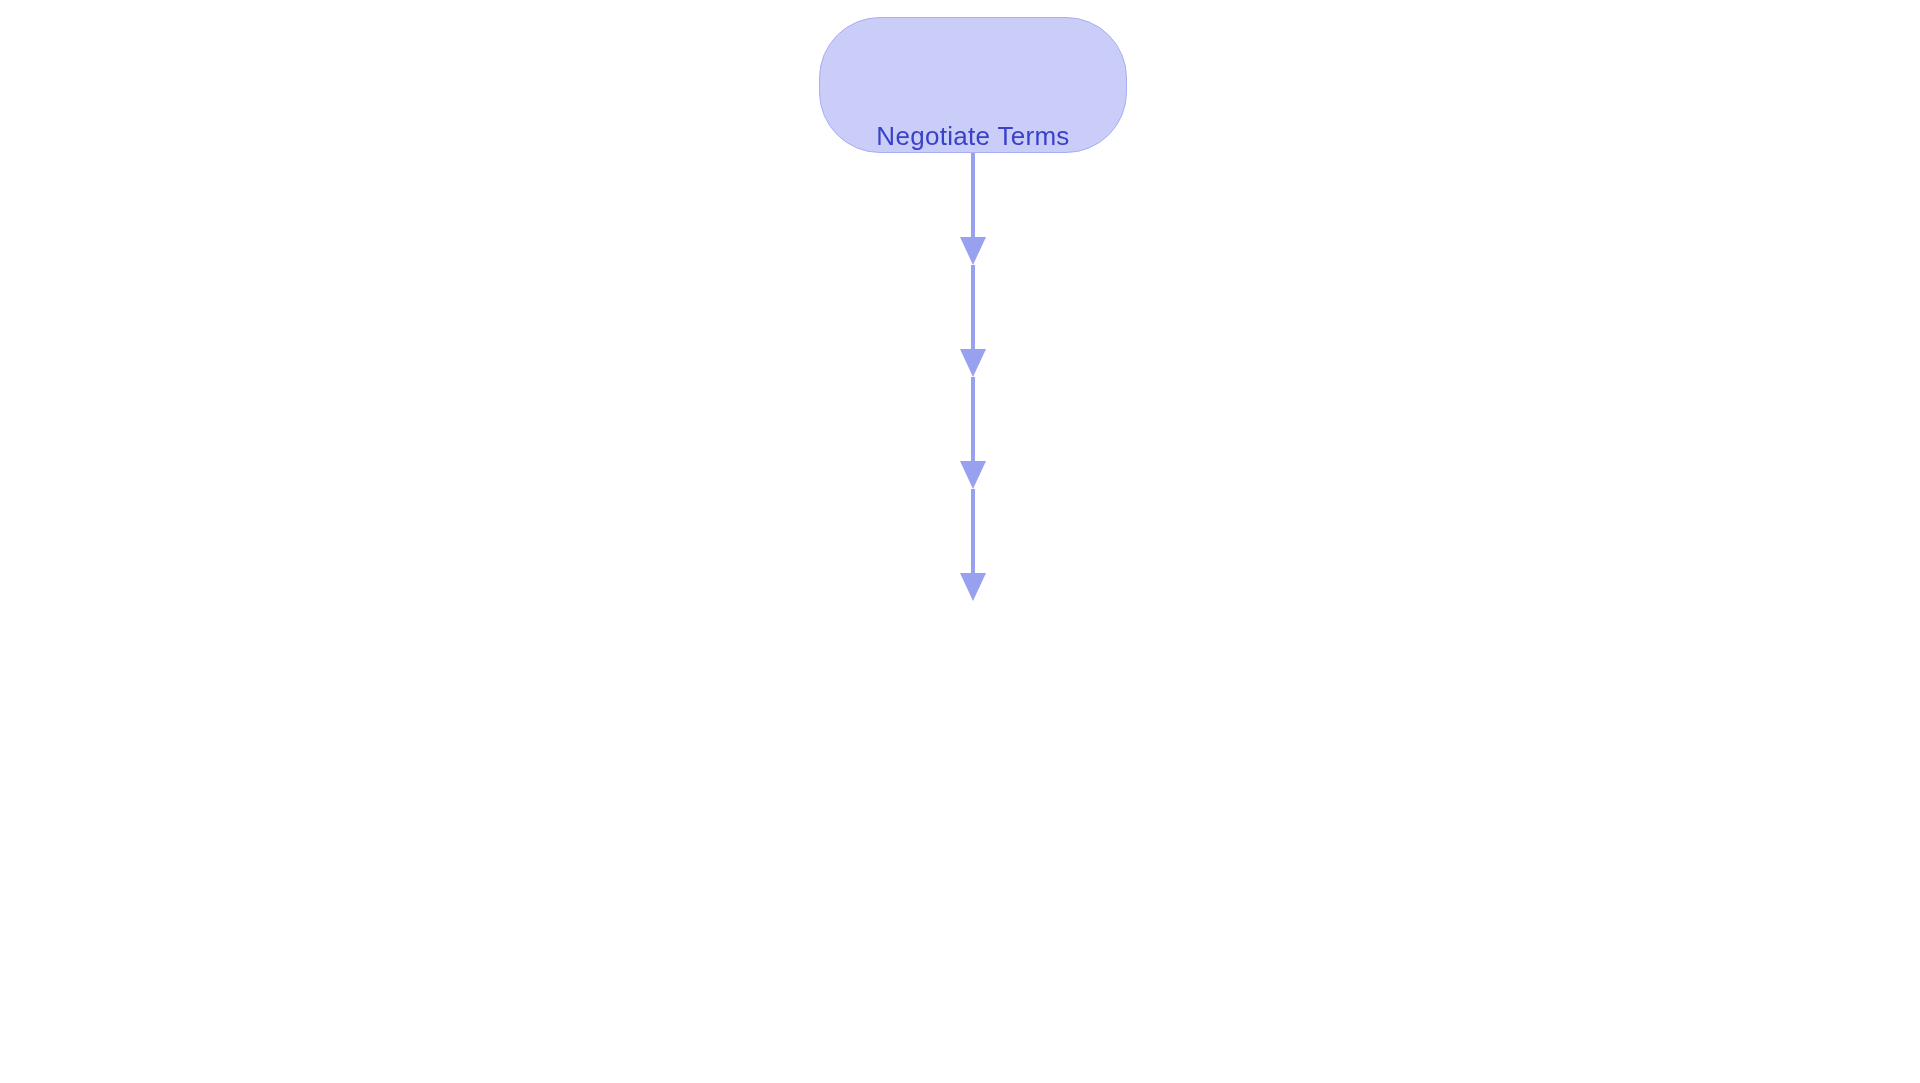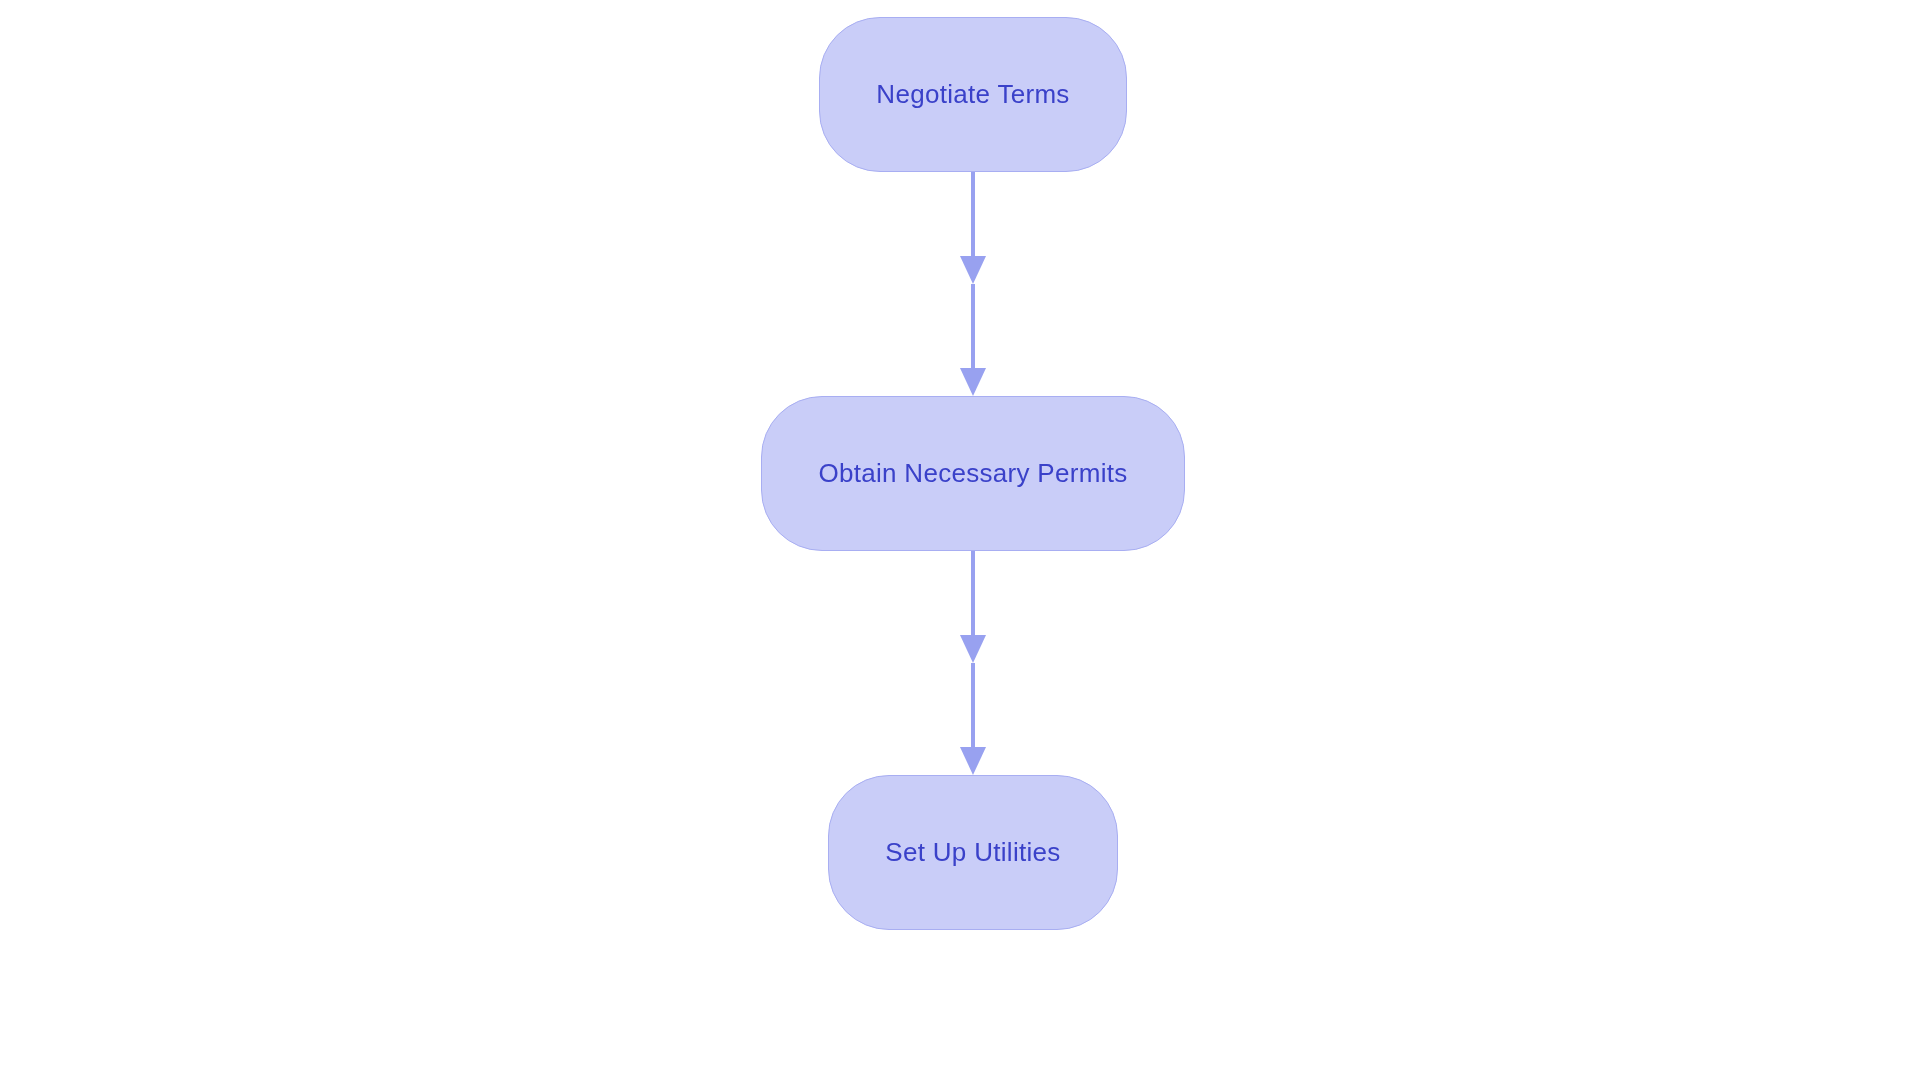--- a/index.html
+++ b/index.html
@@ -18,27 +18,27 @@
     justify-content: center;
   }
   .flow-column {
     display: flex;
     flex-direction: column;
     align-items: center;
     padding-top: 17px;
     transform: translateX(13px);
   }
   .flow-node {
-    height: 155px;
+    height: 136px;
     border-radius: 61px;
     background: var(--node-fill, #c9cdf8);
     border: 1.5px solid var(--node-border, #a8aef2);
     color: var(--node-text, #3a41c9);
     display: flex;
-    align-items: center;
+    align-items: flex-end;
     justify-content: center;
     font-size: 26px;
     letter-spacing: 0.3px;
     padding: 0 56px;
     white-space: nowrap;
   }
   .connector {
     height: 112px;
     display: flex;
     flex-direction: column;
@@ -71,33 +71,27 @@
       <div class="shaft"></div>
       <div class="head"></div>
     </div>
 
 
     <div class="connector">
       <div class="shaft"></div>
       <div class="head"></div>
     </div>
 
-    <div class="flow-node">
-      <span>Obtain Necessary Permits</span>
-    </div>
 
     <div class="connector">
       <div class="shaft"></div>
       <div class="head"></div>
     </div>
 
 
     <div class="connector">
       <div class="shaft"></div>
       <div class="head"></div>
     </div>
 
-    <div class="flow-node">
-      <span>Set Up Utilities</span>
-    </div>
 
   </div>
 </div>
 
 </body></html>

